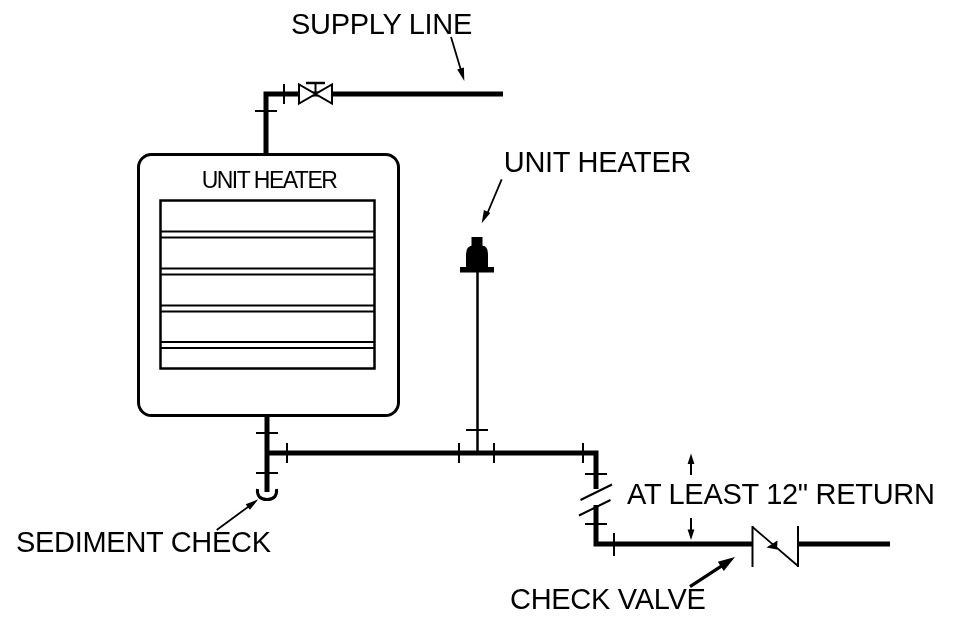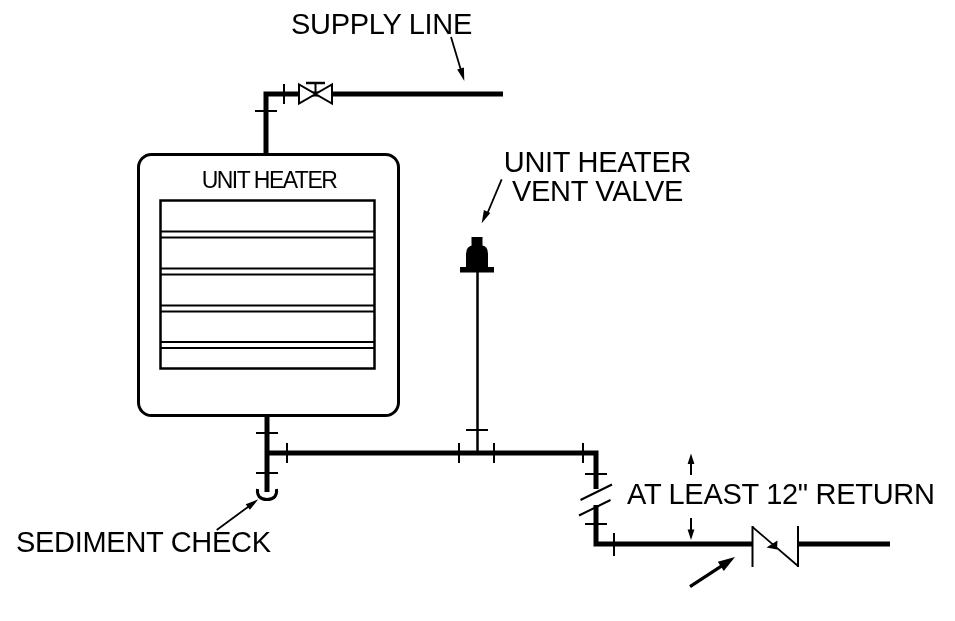--- a/index.html
+++ b/index.html
@@ -135,21 +135,21 @@
       </g>
     </g>
   </svg>
 
   <div class="lbl" id="supply-line-label" style="left:251px;top:10px;margin-left:40px;">SUPPLY LINE</div>
 
   <div class="lbl lbl-center" id="unit-heater-label" style="left:138px;top:168px;width:262px;">UNIT HEATER</div>
 
   <div class="lbl lbl-center" style="left:497px;top:148px;width:201px;">
     <div>UNIT HEATER</div>
-    <div>VENT VALVE</div>
   </div>
 
   <div class="lbl" style="left:627px;top:480px;">AT LEAST 12" RETURN</div>
 
   <div class="lbl" style="left:16px;top:528px;">SEDIMENT CHECK</div>
 
+  <div class="lbl" style="left:510px;top:585px;">CHECK VALVE</div>
 
 </div>
 
 </body></html>

